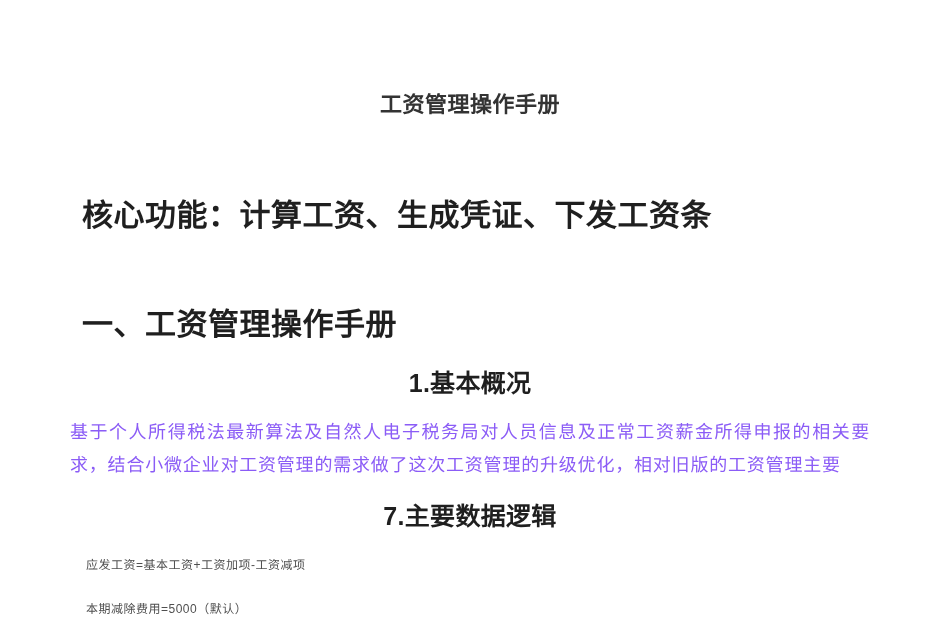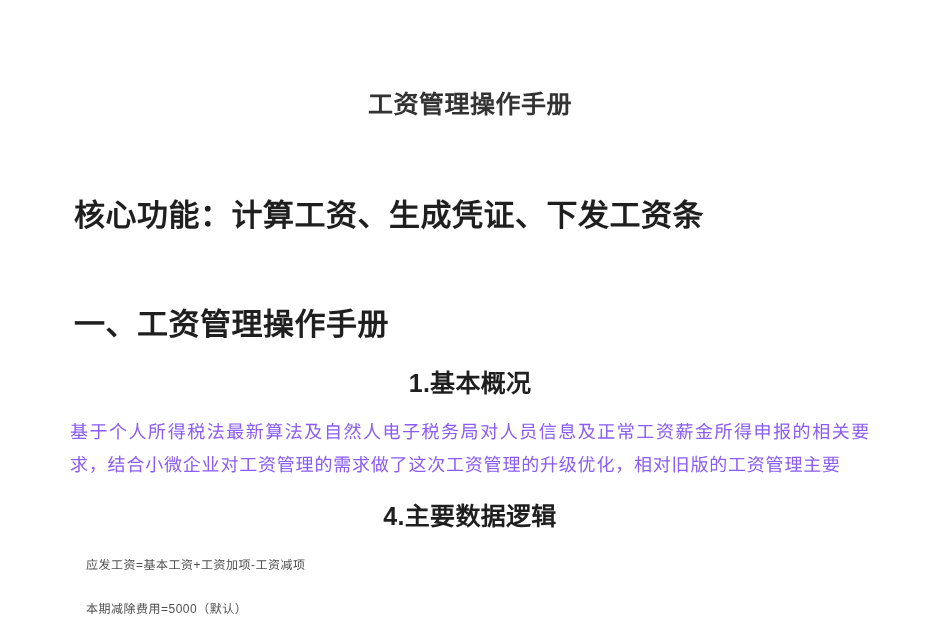--- a/index.html
+++ b/index.html
@@ -16,29 +16,29 @@
   .doc-page {
     width: 940px;
     height: 618px;
     background: #ffffff;
     overflow: hidden; 
     box-sizing: border-box;
     padding: 0 70px;
   }
   .doc-title {
     margin: 88px 0 0 0;
-    font-size: 25px;
+    font-size: 22px;
     line-height: 33px;
     font-weight: 700;
     color: #333333;
     text-align: center;
     letter-spacing: 0.5px;
   }
   .h1 {
-    margin: 4px;
+    margin: 12px;
     font-size: 31px;
     line-height: 37px;
     font-weight: 700;
     color: #1f1f1f;
     letter-spacing: 0.5px;
   }
   .h1-core { margin-top: 76px; }
   .h1-section { margin-top: 72px; }
   .h2 {
     margin: 0;
@@ -79,19 +79,19 @@
   <h3 class="doc-title">工资管理操作手册</h3>
 
   <h1 class="h1 h1-core">核心功能：计算工资、生成凭证、下发工资条</h1>
 
   <h1 class="h1 h1-section">一、工资管理操作手册</h1>
 
   <h2 class="h2 h2-sub1">1.基本概况</h2>
 
   <p class="body-paragraph">基于个人所得税法最新算法及自然人电子税务局对人员信息及正常工资薪金所得申报的相关要求，结合小微企业对工资管理的需求做了这次工资管理的升级优化，相对旧版的工资管理主要</p>
 
-  <h2 class="h2 h2-sub2">4.主要数据逻辑</h2>
+  <h2 class="h2 h2-sub2">7.主要数据逻辑</h2>
 
   <p class="formula-line formula-first">应发工资=基本工资+工资加项-工资减项</p>
 
   <p class="formula-line formula-next">本期减除费用=5000（默认）</p>
 
 </div>
 
 </body></html>

